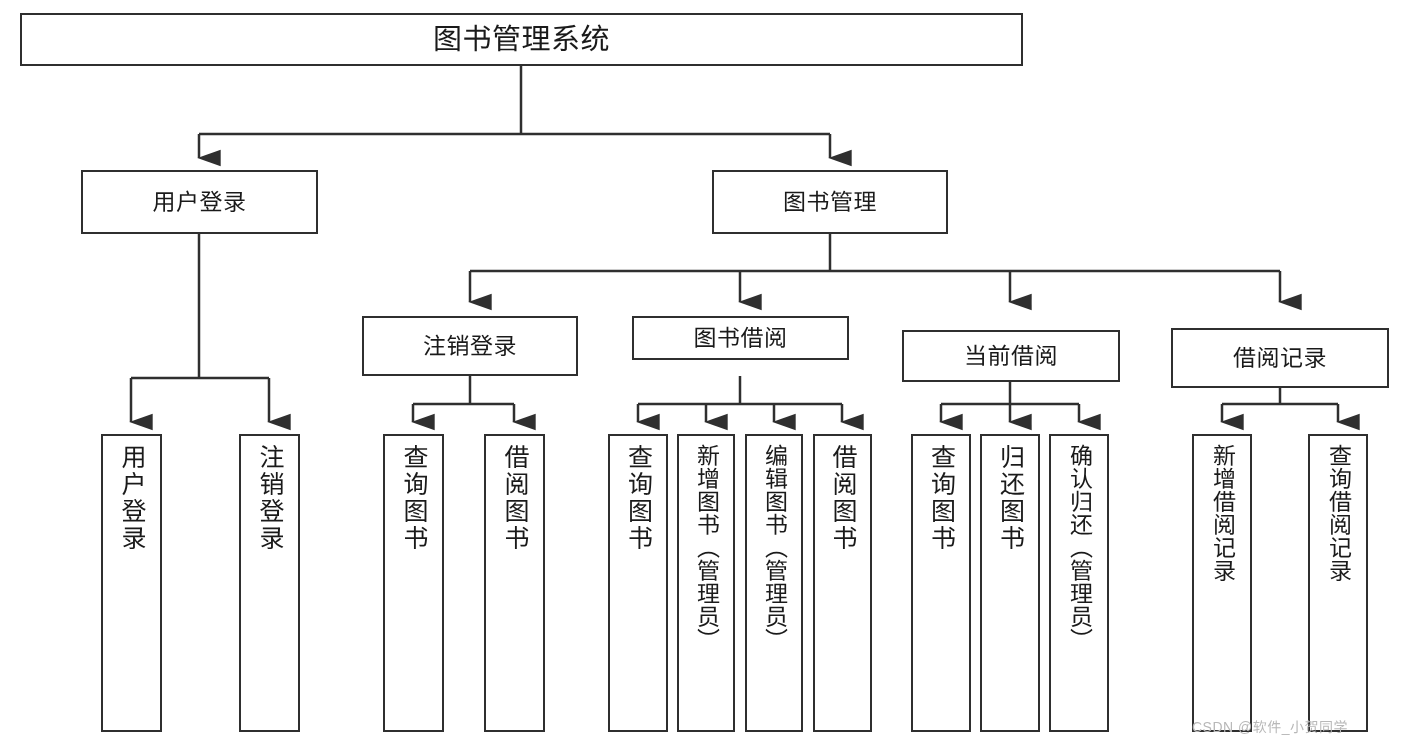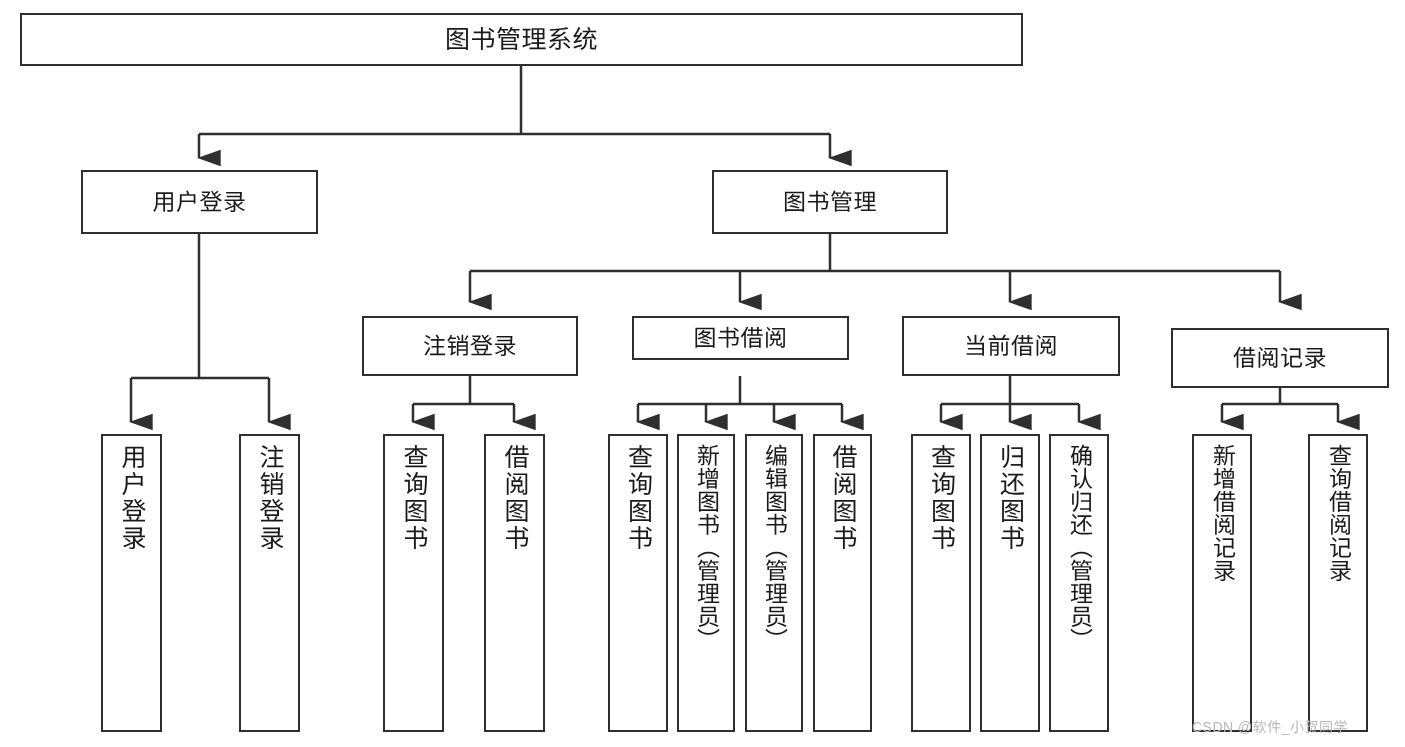--- a/index.html
+++ b/index.html
@@ -41,21 +41,21 @@
   .node .lbl {
     display: block;
   }
   
   .node.h .lbl {
     font-size: 23px;
     letter-spacing: 0.5px;
     white-space: nowrap;
   }
   .node.root .lbl {
-    font-size: 25px;
+    font-size: 29px;
   }
   
   .node.v {
     align-items: flex-start;
     justify-content: center;
     padding-top: 8px;
   }
   .node.v .lbl {
     writing-mode: vertical-rl;
     text-orientation: upright;
@@ -145,21 +145,21 @@
   <div class="node h" style="left:712px; top:170px; width:236px; height:64px;">
     <span class="lbl">图书管理</span>
   </div>
 
   <div class="node h" style="left:362px; top:316px; width:216px; height:60px;">
     <span class="lbl">注销登录</span>
   </div>
   <div class="node h" style="left:632px; top:316px; width:217px; height:44px;">
     <span class="lbl">图书借阅</span>
   </div>
-  <div class="node h" style="left:902px; top:316px; width:218px; height:60px;">
+  <div class="node h" style="left:902px; top:330px; width:218px; height:52px;">
     <span class="lbl">当前借阅</span>
   </div>
   <div class="node h" style="left:1171px; top:328px; width:218px; height:60px;">
     <span class="lbl">借阅记录</span>
   </div>
 
   <div class="node v" style="left:101px; top:434px; width:61px; height:298px;">
     <span class="lbl">用户登录</span>
   </div>
   <div class="node v" style="left:239px; top:434px; width:61px; height:298px;">

